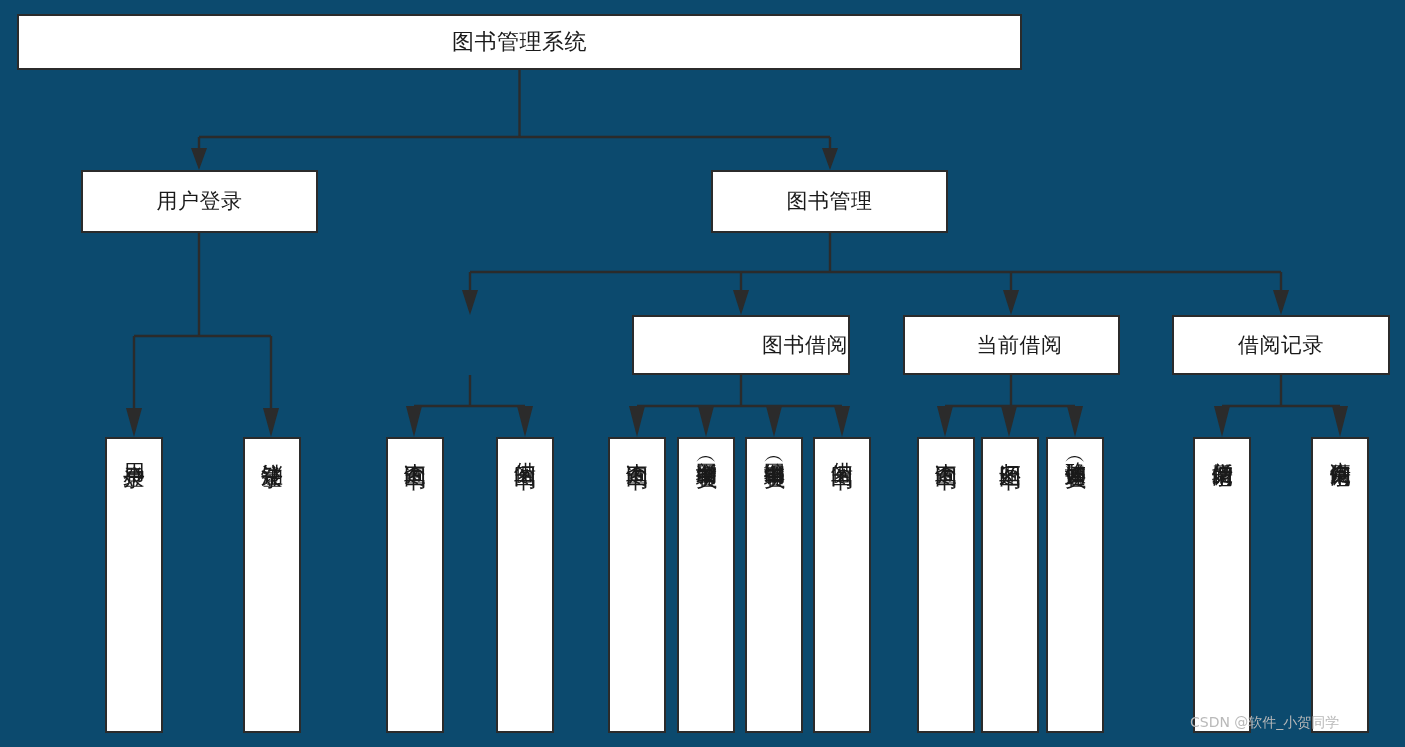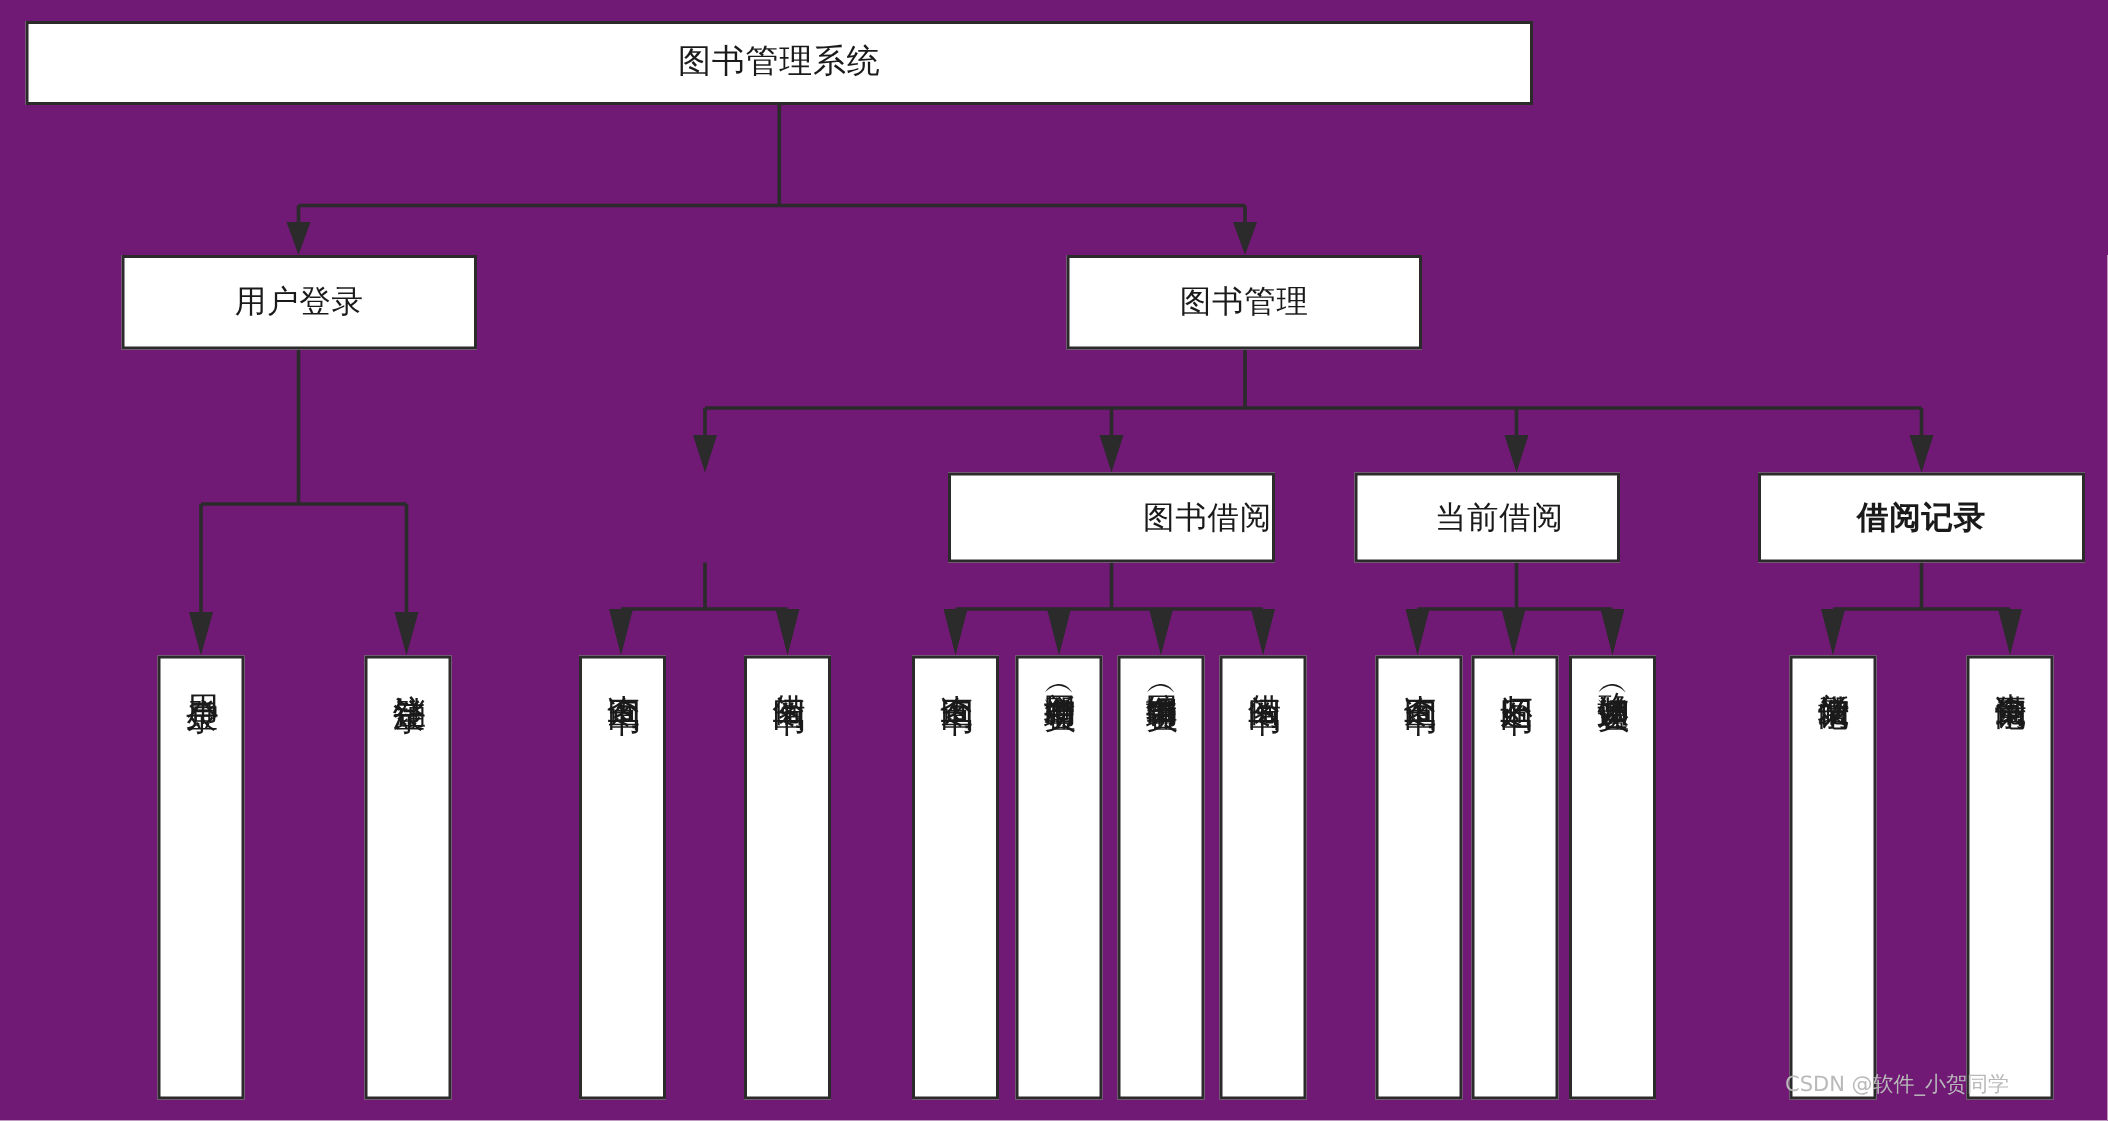--- a/index.html
+++ b/index.html
@@ -5,21 +5,21 @@
   * { box-sizing: border-box; }
   html, body {
     margin: 0; padding: 0;
     background: #ffffff;
     font-family: "DejaVu Sans", "Liberation Sans", sans-serif;
   }
   #canvas {
     position: relative;
     width: 1405px;
     height: 747px;
-    background: #701a75;
+    background: #0c4a6e;
     overflow: hidden;
   }
   .node {
     position: absolute;
     background: #ffffff;
     border: 2.5px solid #2b2b2b;
     display: flex;
     align-items: center;
     justify-content: center;
     color: #1a1a1a;
@@ -145,24 +145,24 @@
   <div class="node h" style="left:81px; top:170px; width:237px; height:63px;">
     <span class="label">用户登录</span>
   </div>
   <div class="node h" style="left:711px; top:170px; width:237px; height:63px;">
     <span class="label">图书管理</span>
   </div>
 
   <div class="node h" style="left:632px; top:315px; width:218px; height:60px;justify-content:flex-end;">
     <span class="label">图书借阅</span>
   </div>
-  <div class="node h" style="left:903px; top:315px; width:177px; height:60px;padding-left:16px;">
+  <div class="node h" style="left:903px; top:315px; width:217px; height:60px;padding-left:16px;">
     <span class="label">当前借阅</span>
   </div>
-  <div class="node h" style="left:1172px; top:315px; width:218px; height:60px;font-weight:bold;">
+  <div class="node h" style="left:1172px; top:315px; width:218px; height:60px;">
     <span class="label">借阅记录</span>
   </div>
 
   <div class="node v" style="left:105px; top:437px; width:58px; height:296px;">
     <span class="label">用户登录</span>
   </div>
   <div class="node v" style="left:243px; top:437px; width:58px; height:296px;">
     <span class="label">注销登录</span>
   </div>
 

